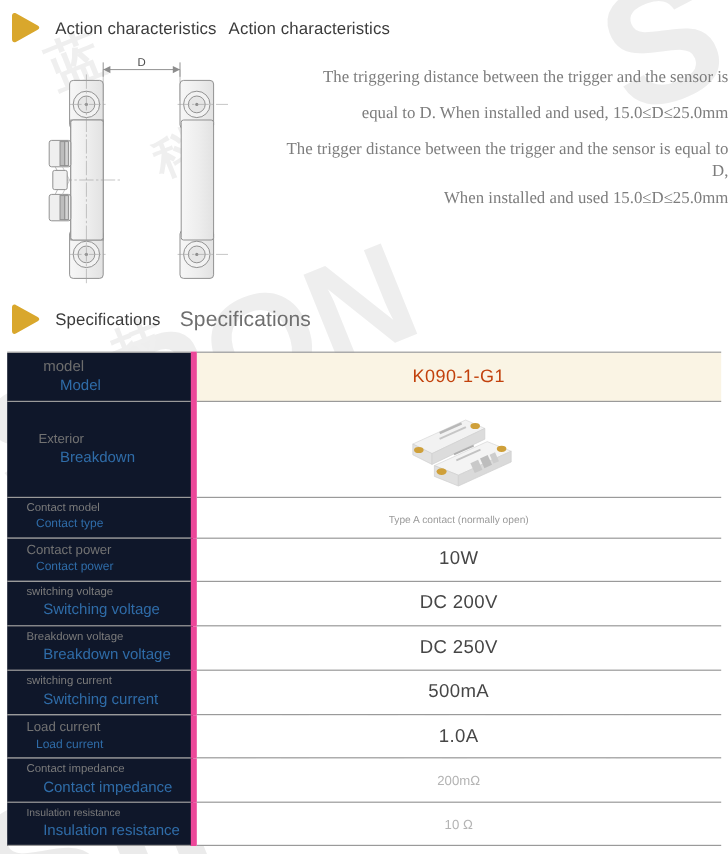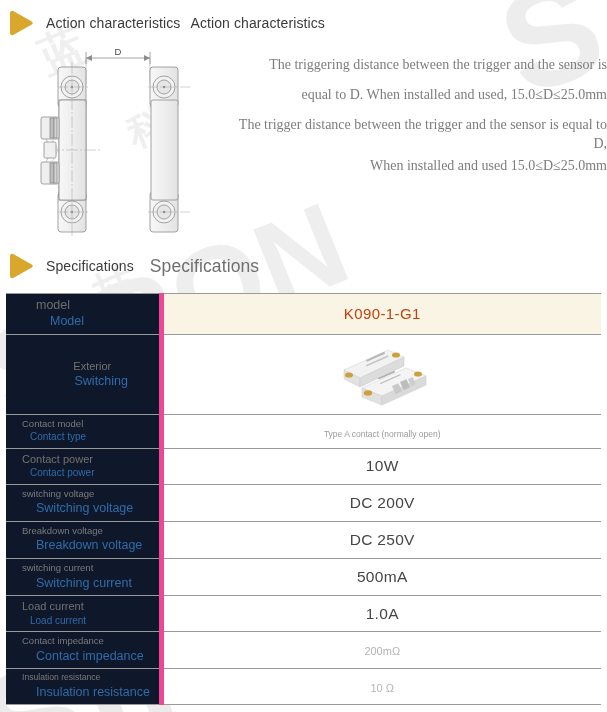--- a/index.html
+++ b/index.html
@@ -165,21 +165,21 @@
     color: #9a9a9a;
   }
   .val-faint {
     font-size: 11px;
     color: #b4b4b4;
   }
 
   .prod-img { margin: 0 auto; display:block; }
 
   tr.r-model td { height: 26px; }
-  tr.r-appear td { height: 80px; text-align: center; }
+  tr.r-appear td { height: 80px; }
   tr.r-type  td { height: 25px; }
   tr.r-gen   td { height: 29px; }
 </style>
 </head>
 <body>
 
 <div class="wm-layer">
   <div class="wm wm-corner">S</div>
   <div class="wm wm-mid">SIRON</div>
   <div class="wm wm-big">SIRON</div>
@@ -295,21 +295,21 @@
             <div class="lab-en lab-center-en">Model</div>
           </td>
           <td class="val" style="background:#faf4e4;">
             <span class="val-model">K090-1-G1</span>
           </td>
         </tr>
 
         <tr class="r-appear">
           <td class="lab">
             <div class="lab-cn mid lab-center-cn">Exterior</div>
-            <div class="lab-en lab-center-en">Switching</div>
+            <div class="lab-en lab-center-en">Breakdown</div>
           </td>
           <td class="val">
             <svg class="prod-img" width="120" height="66" viewBox="0 0 120 66" aria-hidden="true">
               <g>
 
                 <polygon points="22,28 66,8 82,15 38,36" fill="#f2f2f2" stroke="#d8d8d8" stroke-width="0.6"></polygon>
                 <polygon points="22,28 38,36 38,45 22,37" fill="#e2e2e2" stroke="#d0d0d0" stroke-width="0.6"></polygon>
                 <polygon points="38,36 82,15 82,24 38,45" fill="#dcdcdc" stroke="#cfcfcf" stroke-width="0.6"></polygon>
                 <ellipse cx="27" cy="33" rx="4" ry="2.6" fill="#cfa03a"></ellipse>
                 <ellipse cx="74" cy="13" rx="4" ry="2.6" fill="#cfa03a"></ellipse>

